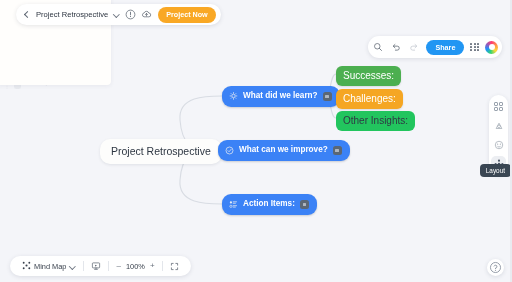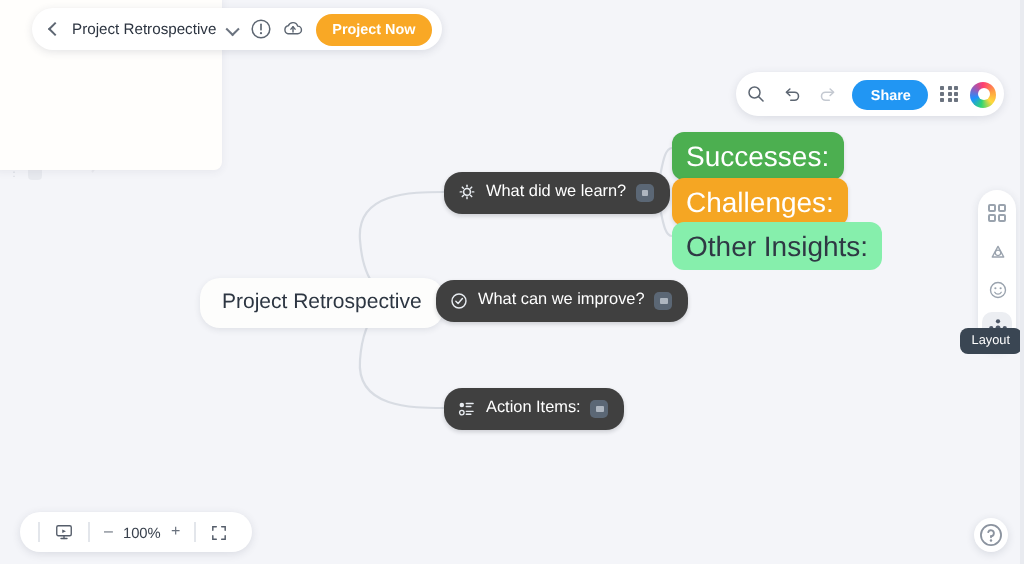--- a/index.html
+++ b/index.html
@@ -23,43 +23,44 @@
   .node {
     position: absolute;
     display: flex;
     align-items: center;
     gap: 5px;
     white-space: nowrap;
     border-radius: 9px;
     line-height: 1;
   }
   .node-dark {
-    background: #404040;
+    background: #3b82f6;
     color: #ffffff;
     padding: 6px 8px 6px 7px;
     font-size: 8.2px;
     box-shadow: 0 1px 2px rgba(20,28,40,.18);
+    font-weight: bold;
   }
   .node-root {
     background: #fdfdfc;
     color: #2d3642;
     padding: 7px 11px;
     font-size: 10.5px;
     border-radius: 10px;
     box-shadow: 0 1px 3px rgba(40,50,70,.10);
   }
   .node-leaf {
     padding: 5px 7px;
-    font-size: 14px;
+    font-size: 10px;
     border-radius: 6px;
     color: #ffffff;
     box-shadow: 0 1px 2px rgba(20,28,40,.12);
   }
   .node-leaf.plain {
-    background: #86efac;
+    background: #22c55e;
     color: #2f3844;
     box-shadow: none;
   }
   .node-icon { display:inline-flex; align-items:center; justify-content:center; flex:0 0 auto; }
   .badge {
     width: 9px; height: 9px;
     border-radius: 2.5px;
     background: #5b6775;
     display: inline-flex; align-items:center; justify-content:center;
     flex: 0 0 auto;
@@ -387,20 +388,33 @@
         <circle cx="8" cy="2.6" r="1.7" fill="#4c5666"></circle>
         <circle cx="8" cy="13.4" r="1.7" fill="#4c5666"></circle>
         <circle cx="2.6" cy="8" r="1.7" fill="#4c5666"></circle>
         <circle cx="13.4" cy="8" r="1.7" fill="#4c5666"></circle>
       </svg>
     </span>
   </div>
   <div id="layout-tooltip">Layout</div>
 
   <div id="bottom-bar">
+    <span class="bb-item">
+      <span>
+        <svg width="9" height="9" viewBox="0 0 16 16">
+          <circle cx="8" cy="8" r="1.9" fill="#39414d"></circle>
+          <circle cx="3" cy="3" r="1.7" fill="#39414d"></circle>
+          <circle cx="13" cy="3" r="1.7" fill="#39414d"></circle>
+          <circle cx="3" cy="13" r="1.7" fill="#39414d"></circle>
+          <circle cx="13" cy="13" r="1.7" fill="#39414d"></circle>
+        </svg>
+      </span>
+      <span>Mind Map</span>
+      <span class="caret-down"></span>
+    </span>
     <span class="bb-sep"></span>
     <span class="bb-item">
       <svg width="10" height="10" viewBox="0 0 16 16">
         <rect x="2.2" y="3" width="11.6" height="8" rx="1.2" fill="none" stroke="#555d6a" stroke-width="1.1"></rect>
         <path d="M6.6 6 L9.6 7.4 L6.6 8.8 Z" fill="#555d6a"></path>
         <line x1="8" y1="11" x2="8" y2="13.2" stroke="#555d6a" stroke-width="1.1" stroke-linecap="round"></line>
         <line x1="5.6" y1="13.2" x2="10.4" y2="13.2" stroke="#555d6a" stroke-width="1.1" stroke-linecap="round"></line>
       </svg>
     </span>
     <span class="bb-sep"></span>

